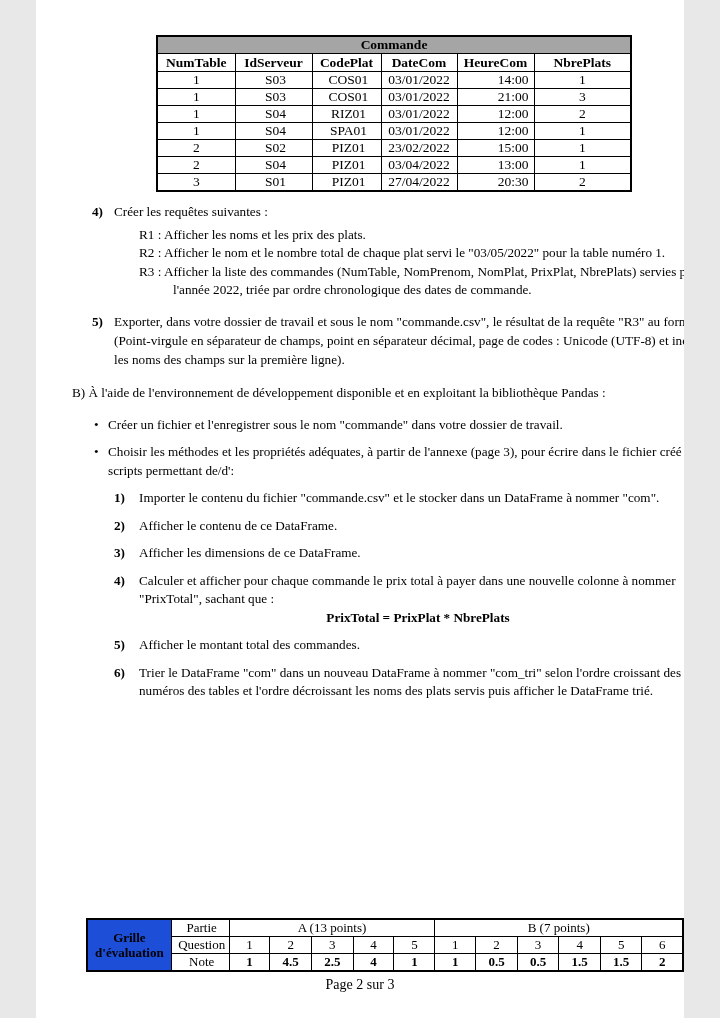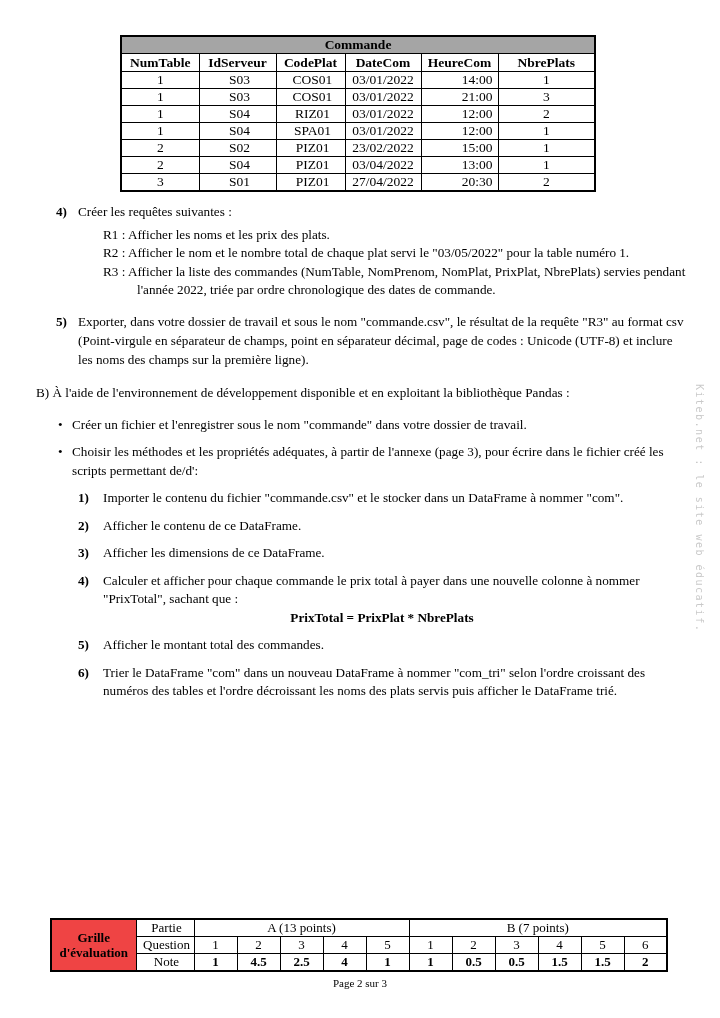--- a/index.html
+++ b/index.html
@@ -1,19 +1,19 @@
 <!DOCTYPE html>
 <html><head>
 <meta charset="utf-8">
 <style>
   * { margin:0; padding:0; box-sizing:border-box; }
   body { background:#e8e8e8; }
   .page {
     position:relative;
-    width:720px; height:1018px;
+    width:648px; height:1018px;
     margin:0 auto;
     background:#ffffff;
     font-family:"Liberation Serif","DejaVu Serif",serif;
     color:#000;
     overflow:hidden;
   }
   .b { font-weight:normal; }
 
   
   table.commande {
@@ -66,33 +66,33 @@
     border:2px solid #000;
   }
   table.grille td {
     border:1px solid #000;
     height:17px;
     text-align:center;
     vertical-align:middle;
     padding:0 2px;
   }
   .gtitle {
-    background:#ef4444;
+    background:#1d4ed8;
     font-weight:bold;
     width:85px;
     line-height:15px;
   }
   .glabel { text-align:right; padding-left:5px !important; width:58px; }
   .gnum { width:43px; }
   .gnote { font-weight:bold; }
 
   
   .footer {
     position:absolute; left:0; top:977px; width:100%;
-    text-align:center; font-size:11px;
+    text-align:center; font-size:14px;
   }
   .watermark {
     position:absolute; left:694px; top:384px;
     writing-mode:vertical-rl;
     font-family:"DejaVu Sans Mono",monospace;
     font-size:10px;
     letter-spacing:1.5px;
     color:#c9c9c9;
   }
 </style>

